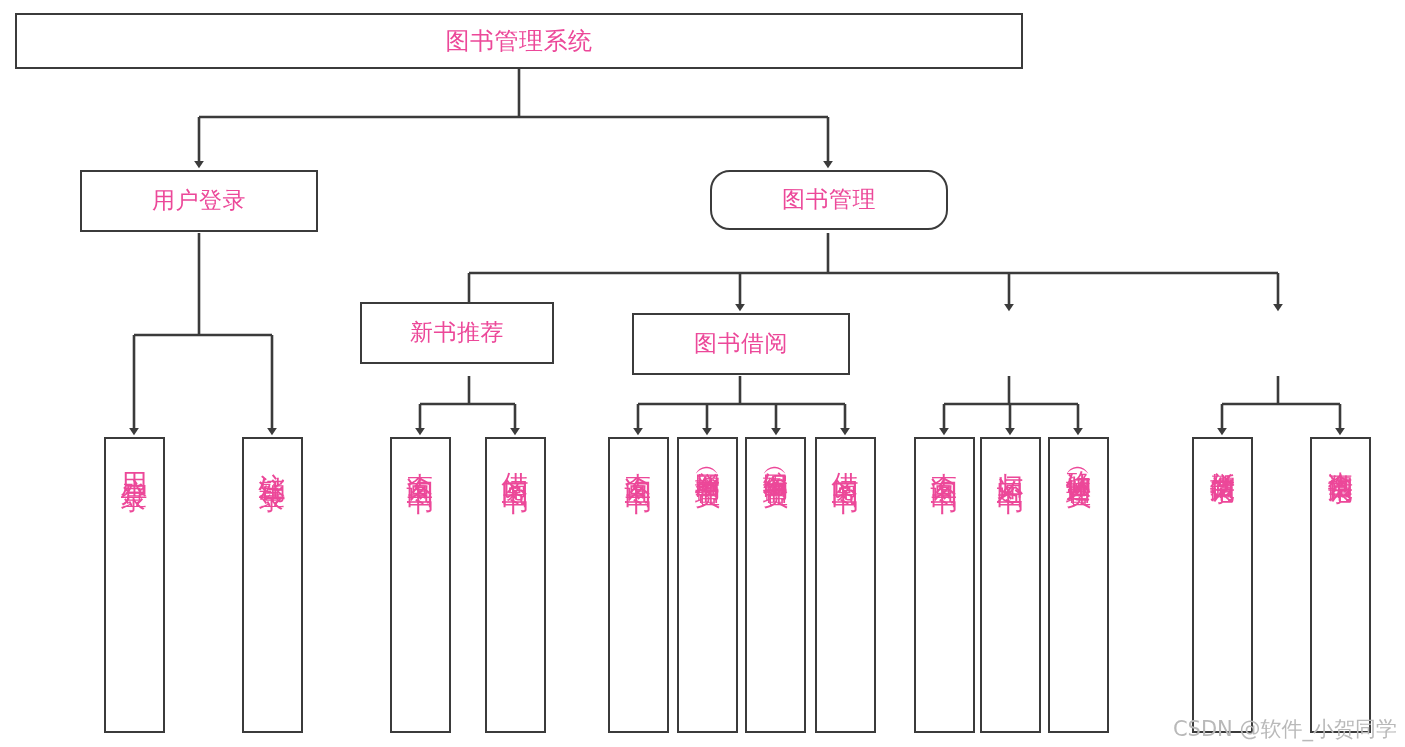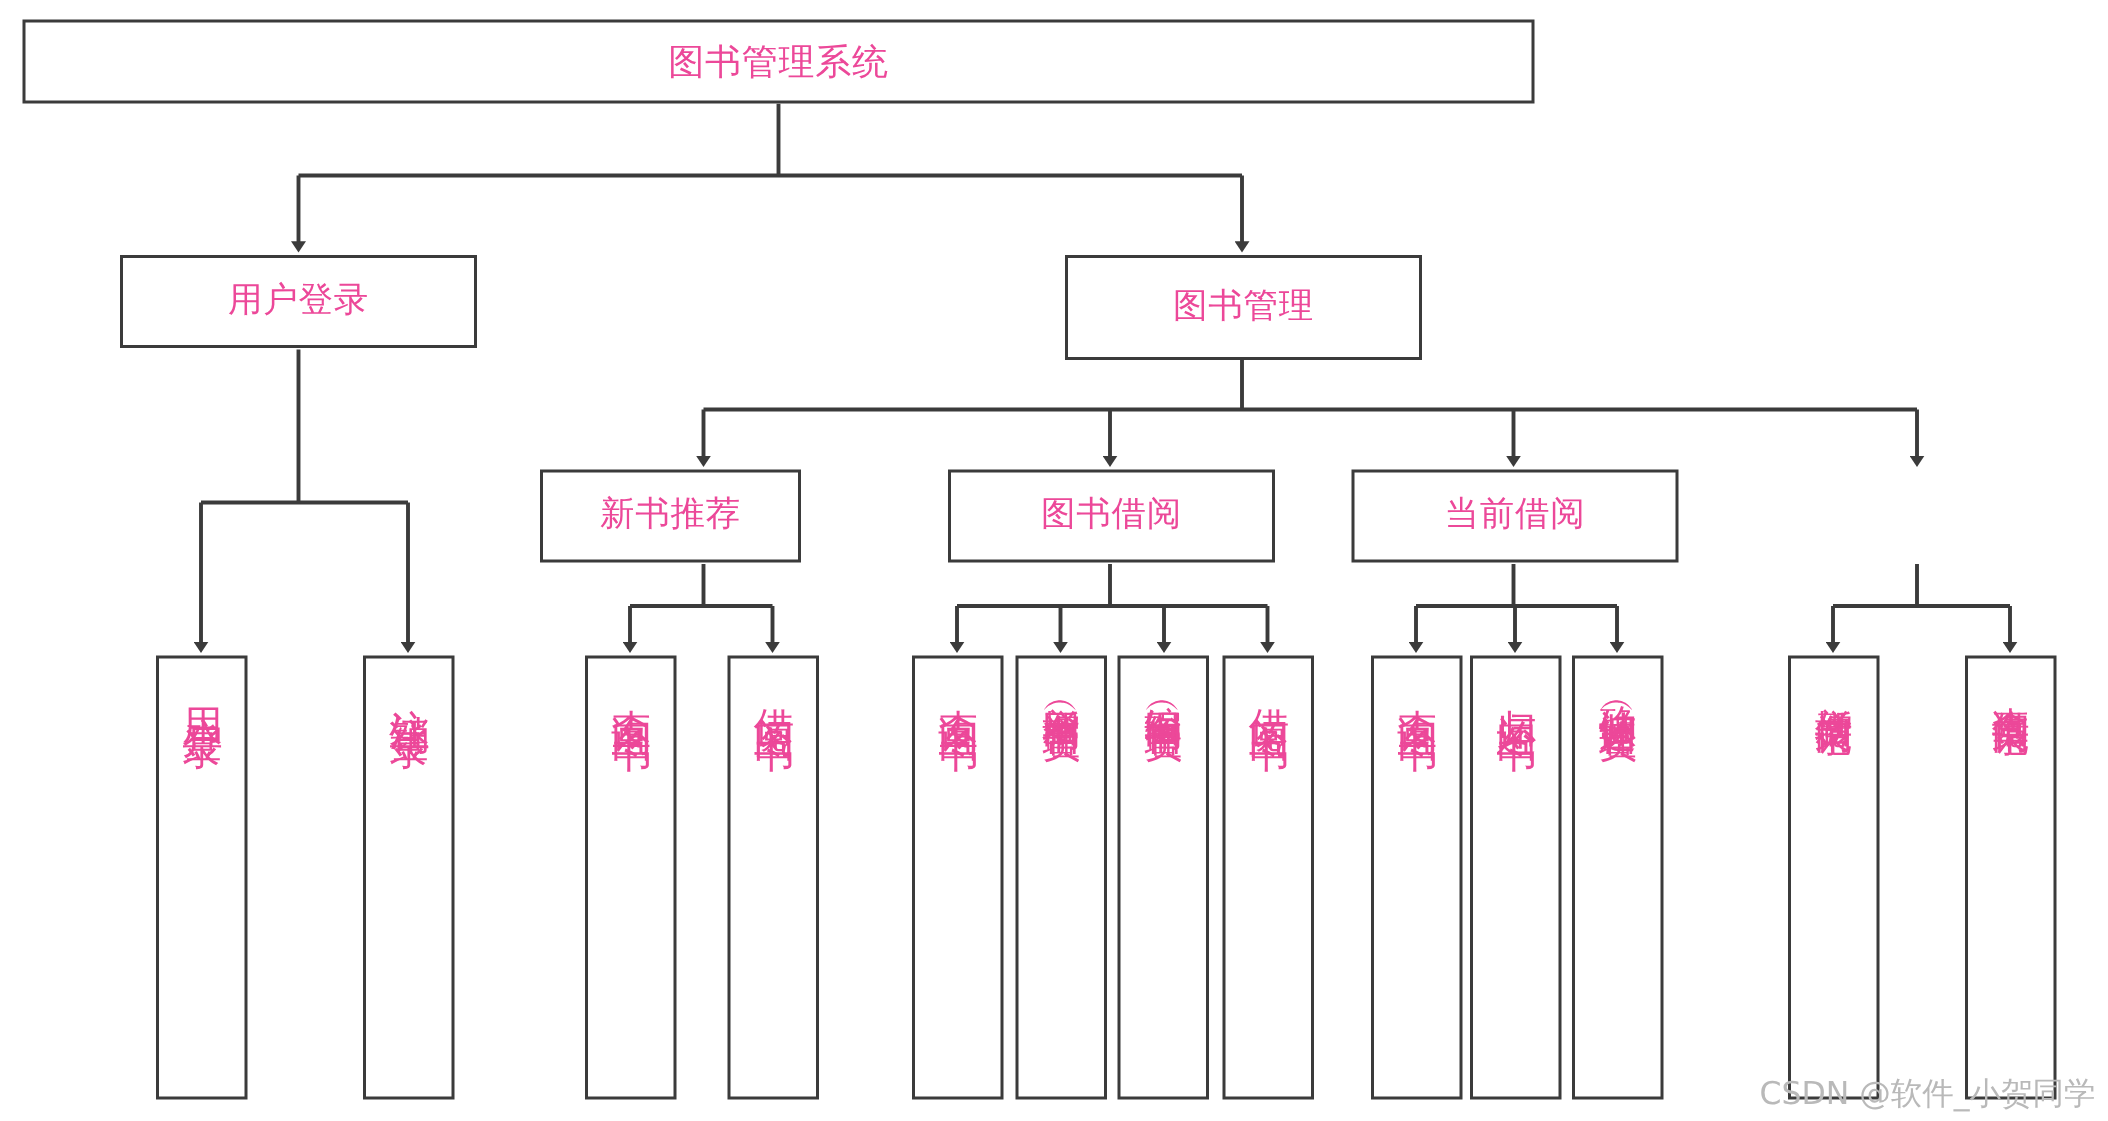--- a/index.html
+++ b/index.html
@@ -138,33 +138,30 @@
     </g>
   </svg>
 
   <div class="node h root" style="left:15px; top:13px; width:1008px; height:56px;">
     <span class="node-label">图书管理系统</span>
   </div>
 
   <div class="node h" style="left:80px; top:170px; width:238px; height:62px;">
     <span class="node-label">用户登录</span>
   </div>
-  <div class="node h" style="left:710px; top:170px; width:238px; height:70px;">
+  <div class="node h" style="left:710px; top:170px; width:238px; height:60px;border-radius:20px;">
     <span class="node-label">图书管理</span>
   </div>
 
-  <div class="node h" style="left:360px; top:313px; width:174px; height:62px;">
+  <div class="node h" style="left:360px; top:302px; width:194px; height:62px;">
     <span class="node-label">新书推荐</span>
   </div>
   <div class="node h" style="left:632px; top:313px; width:218px; height:62px;">
     <span class="node-label">图书借阅</span>
   </div>
-  <div class="node h" style="left:901px; top:313px; width:218px; height:62px;">
-    <span class="node-label">当前借阅</span>
-  </div>
 
   <div class="node v" style="left:104px; top:437px; width:61px; height:296px;">
     <span class="node-label">用户登录</span>
   </div>
   <div class="node v" style="left:242px; top:437px; width:61px; height:296px;">
     <span class="node-label">注销登录</span>
   </div>
 
   <div class="node v" style="left:390px; top:437px; width:61px; height:296px;">
     <span class="node-label">查询图书</span>

